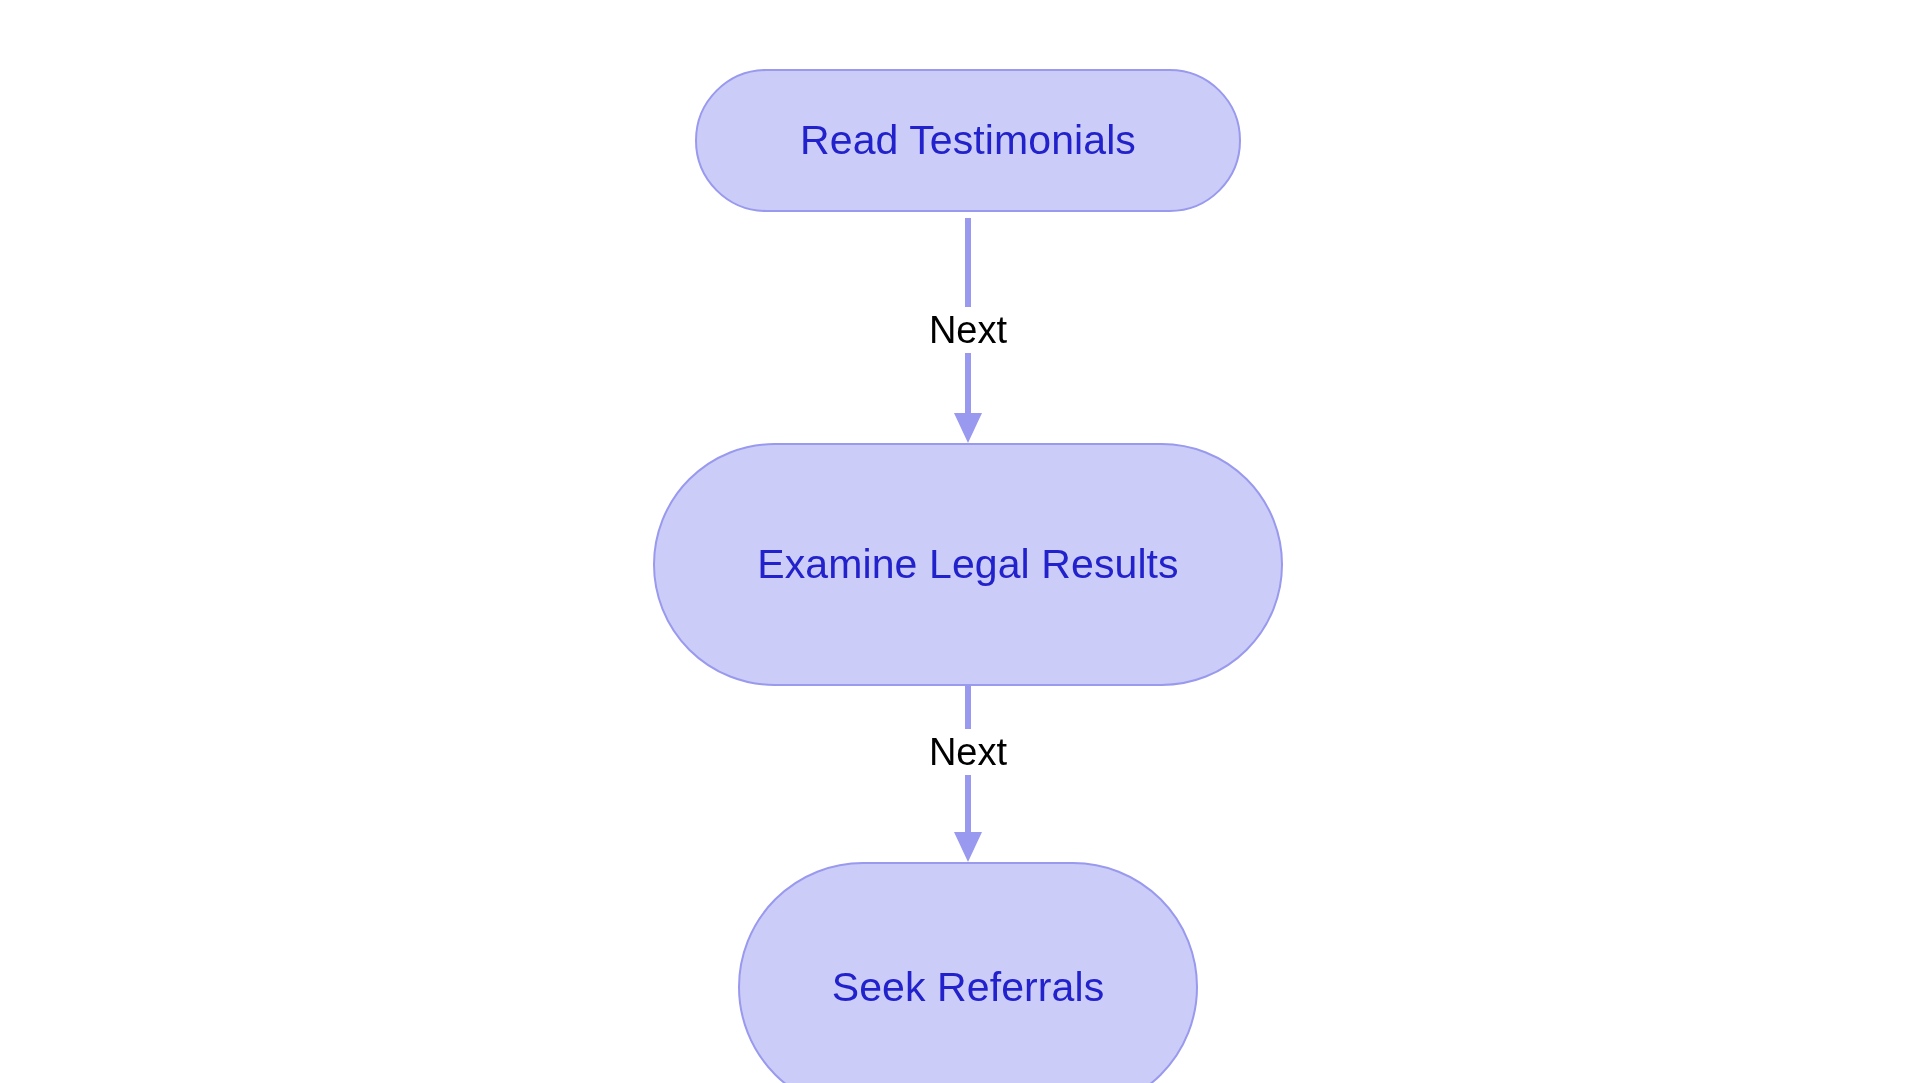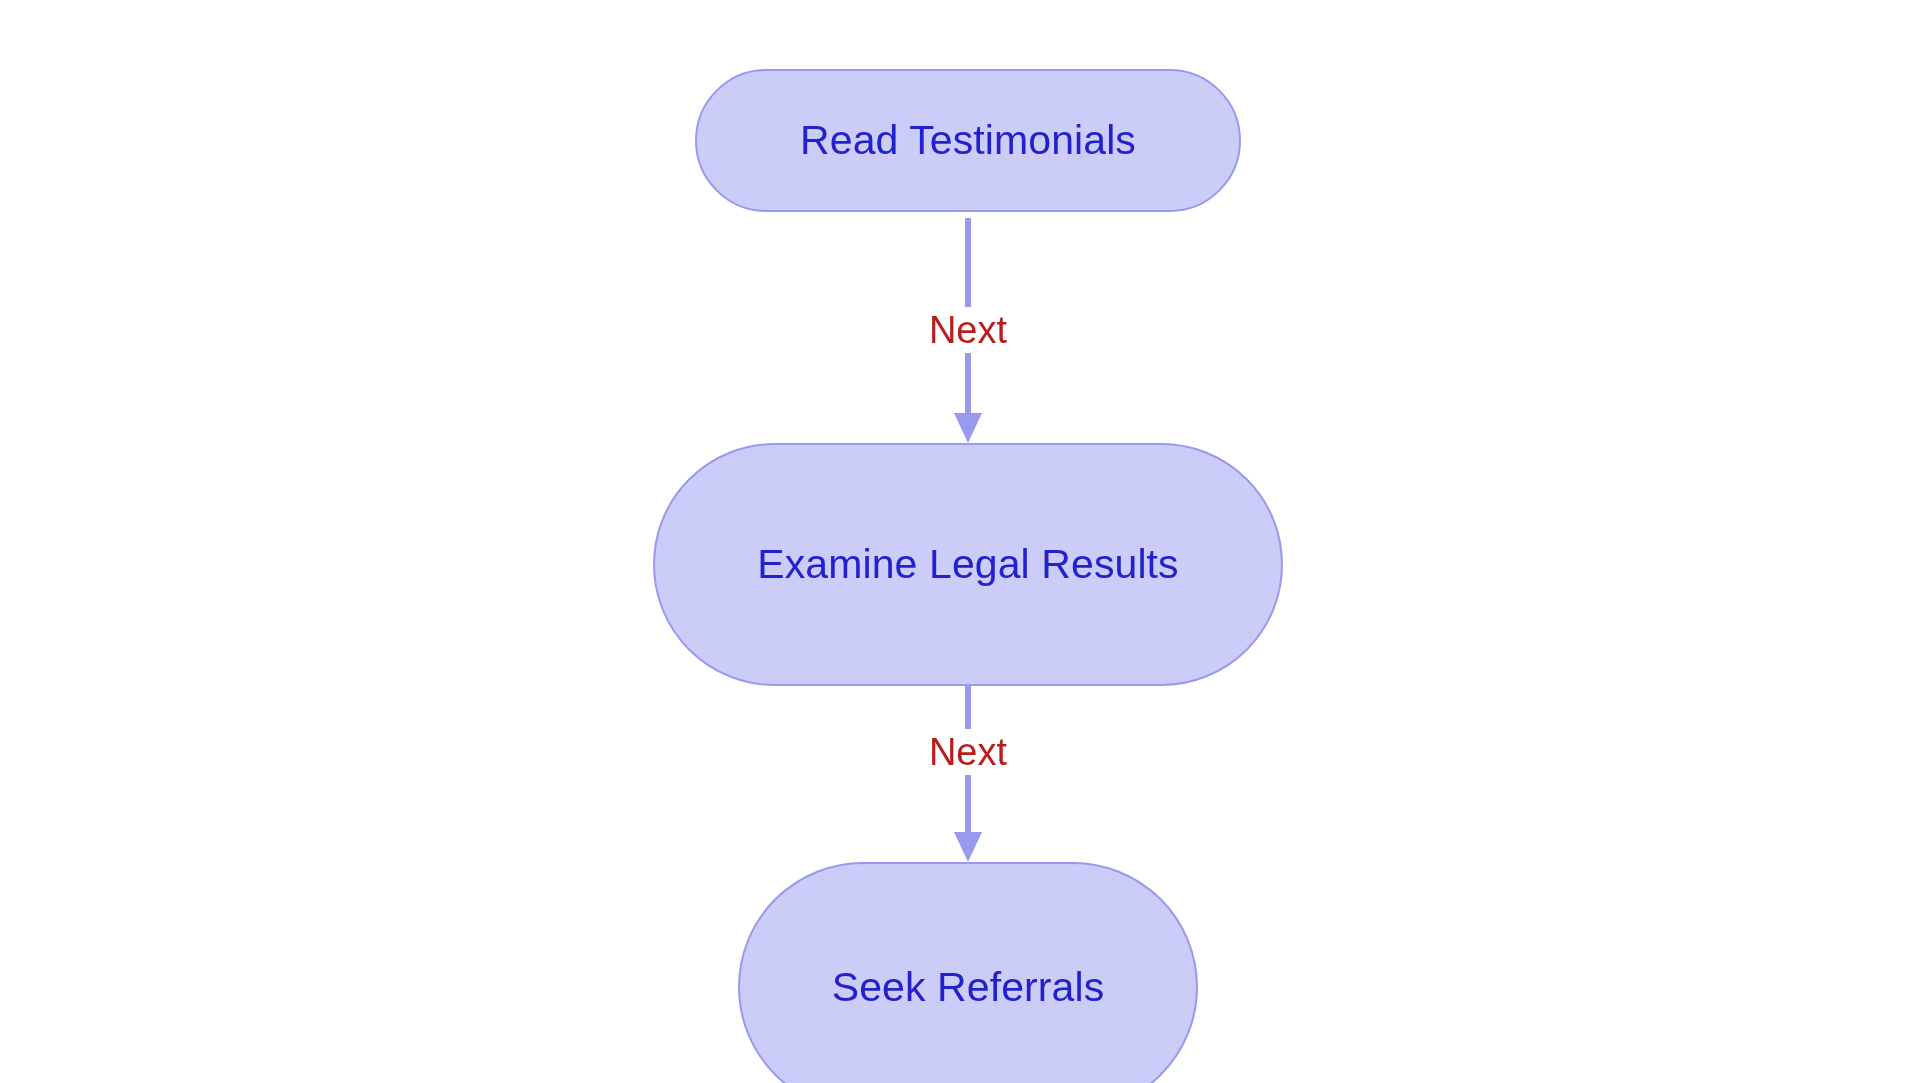--- a/index.html
+++ b/index.html
@@ -80,21 +80,21 @@
     fill: none;
   }
   .edge-arrowhead {
     fill: #9999f0;
   }
 
   .edge-label {
     position: absolute;
     transform: translate(-50%, -50%);
     background: #ffffff;
-    color: #b91c1c;
+    color: #000000;
     font-size: 38px;
     line-height: 1;
     padding: 4px 9px;
     white-space: nowrap;
   }
   #edge-label-next-1 { left: 968px; top: 330px; }
   #edge-label-next-2 { left: 968px; top: 752px; }
 </style>
 </head>
 <body>

